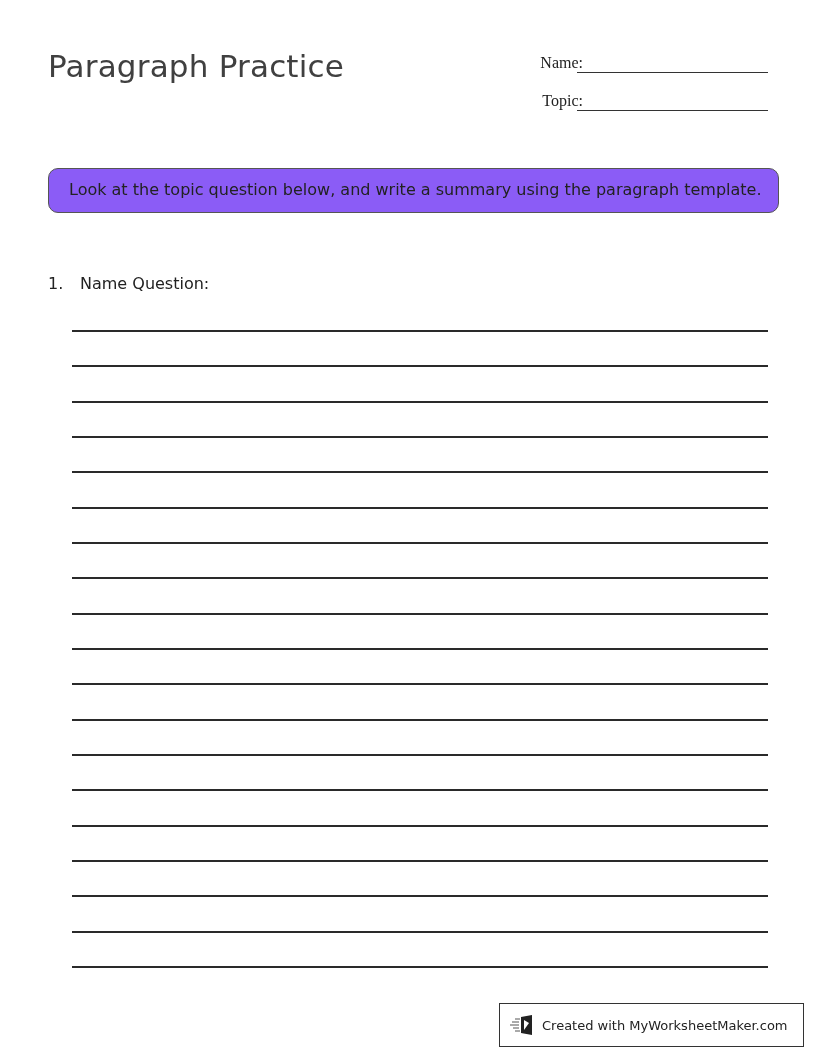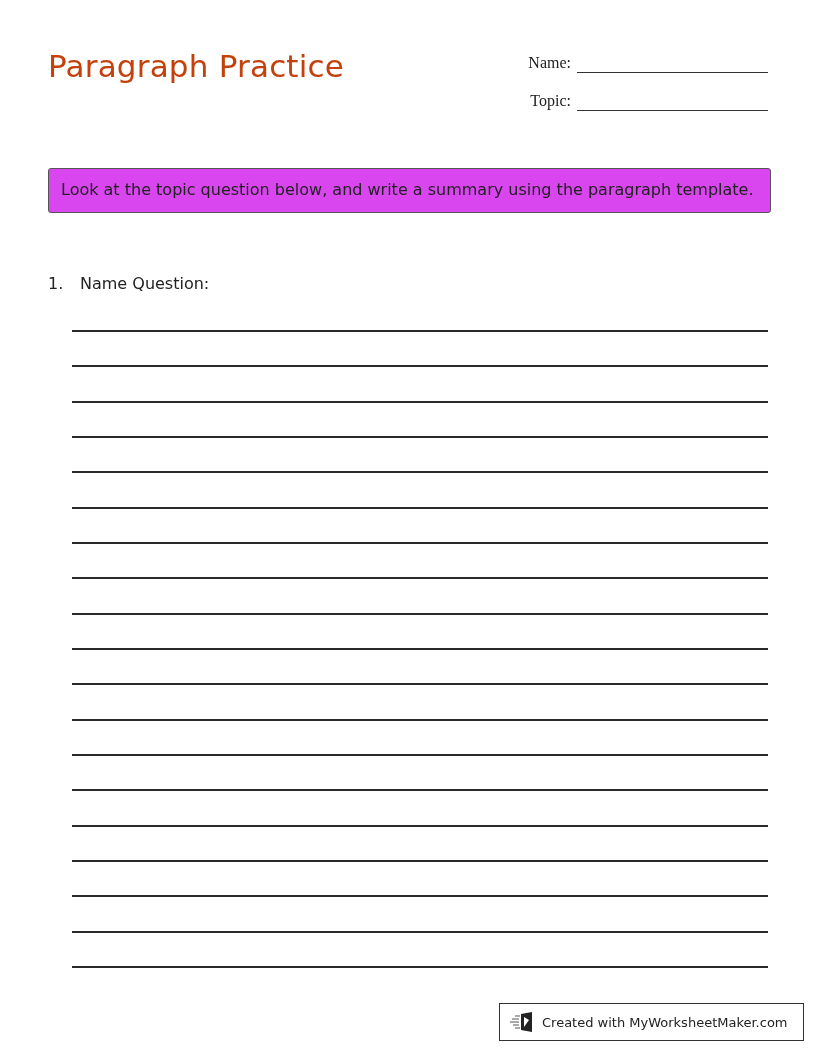--- a/index.html
+++ b/index.html
@@ -1,25 +1,25 @@
 <!DOCTYPE html>
 <html><head>
 <meta charset="utf-8">
 <style>
   html, body { margin: 0; padding: 0; background: #ffffff; }
   body { width: 816px; height: 1056px; position: relative; overflow: hidden; font-family: "DejaVu Sans", sans-serif; color: #222; }
-  .title { position: absolute; left: 48px; top: 48px; font-size: 31px; font-weight: normal; color: #c2410c; letter-spacing: 0.2px; }
+  .title { position: absolute; left: 48px; top: 48px; font-size: 31px; font-weight: normal; color: #404040; letter-spacing: 0.2px; }
   .field-row { position: absolute; left: 500px; width: 268px; height: 24px; font-family: "Liberation Serif", serif; font-size: 16px; color: #222; }
-  .field-label { position: absolute; right: 197px; top: 4px; text-align: center; white-space: nowrap; }
+  .field-label { position: absolute; right: 185px; top: 4px; text-align: center; white-space: nowrap; }
   .field-line { position: absolute; left: 77px; right: 0; top: 22px; border-bottom: 1.5px solid #333; height: 0; }
-  .instructions { position: absolute; left: 48px; top: 168px; width: 697px; padding: 9px 12px 10px 12px; border: 1px solid #555; border-radius: 3px; font-size: 16px; line-height: 24px; color: #222; background: #d946ef; }
+  .instructions { position: absolute; left: 48px; top: 168px; width: 697px; padding: 9px 12px 10px 20px; border: 1px solid #555; border-radius: 10px; font-size: 16px; line-height: 24px; color: #222; background: #8b5cf6; }
   .question { position: absolute; left: 48px; top: 274px; font-size: 16px; color: #222; }
   .question .num { display: inline-block; width: 32px; }
   .write-line { position: absolute; left: 72px; width: 696px; height: 2px; background: #2a2a2a; }
-  .footer { position: absolute; left: 499px; top: 1003px; width: 305px; height: 38px; border: 1px solid #333; box-sizing: border-box; display: flex; align-items: center; font-size: 13px; color: #222; }
+  .footer { position: absolute; left: 499px; top: 1003px; width: 305px; height: 44px; border: 1px solid #333; box-sizing: border-box; display: flex; align-items: center; font-size: 13px; color: #222; }
   .footer .logo { width: 30px; height: 22px; margin-left: 10px; margin-right: 2px; }
 </style>
 </head>
 <body>
 
 <div class="title">Paragraph Practice</div>
 
 <div class="field-row" style="top:50px;">
   <span class="field-label">Name:</span>
   <div class="field-line"></div>

